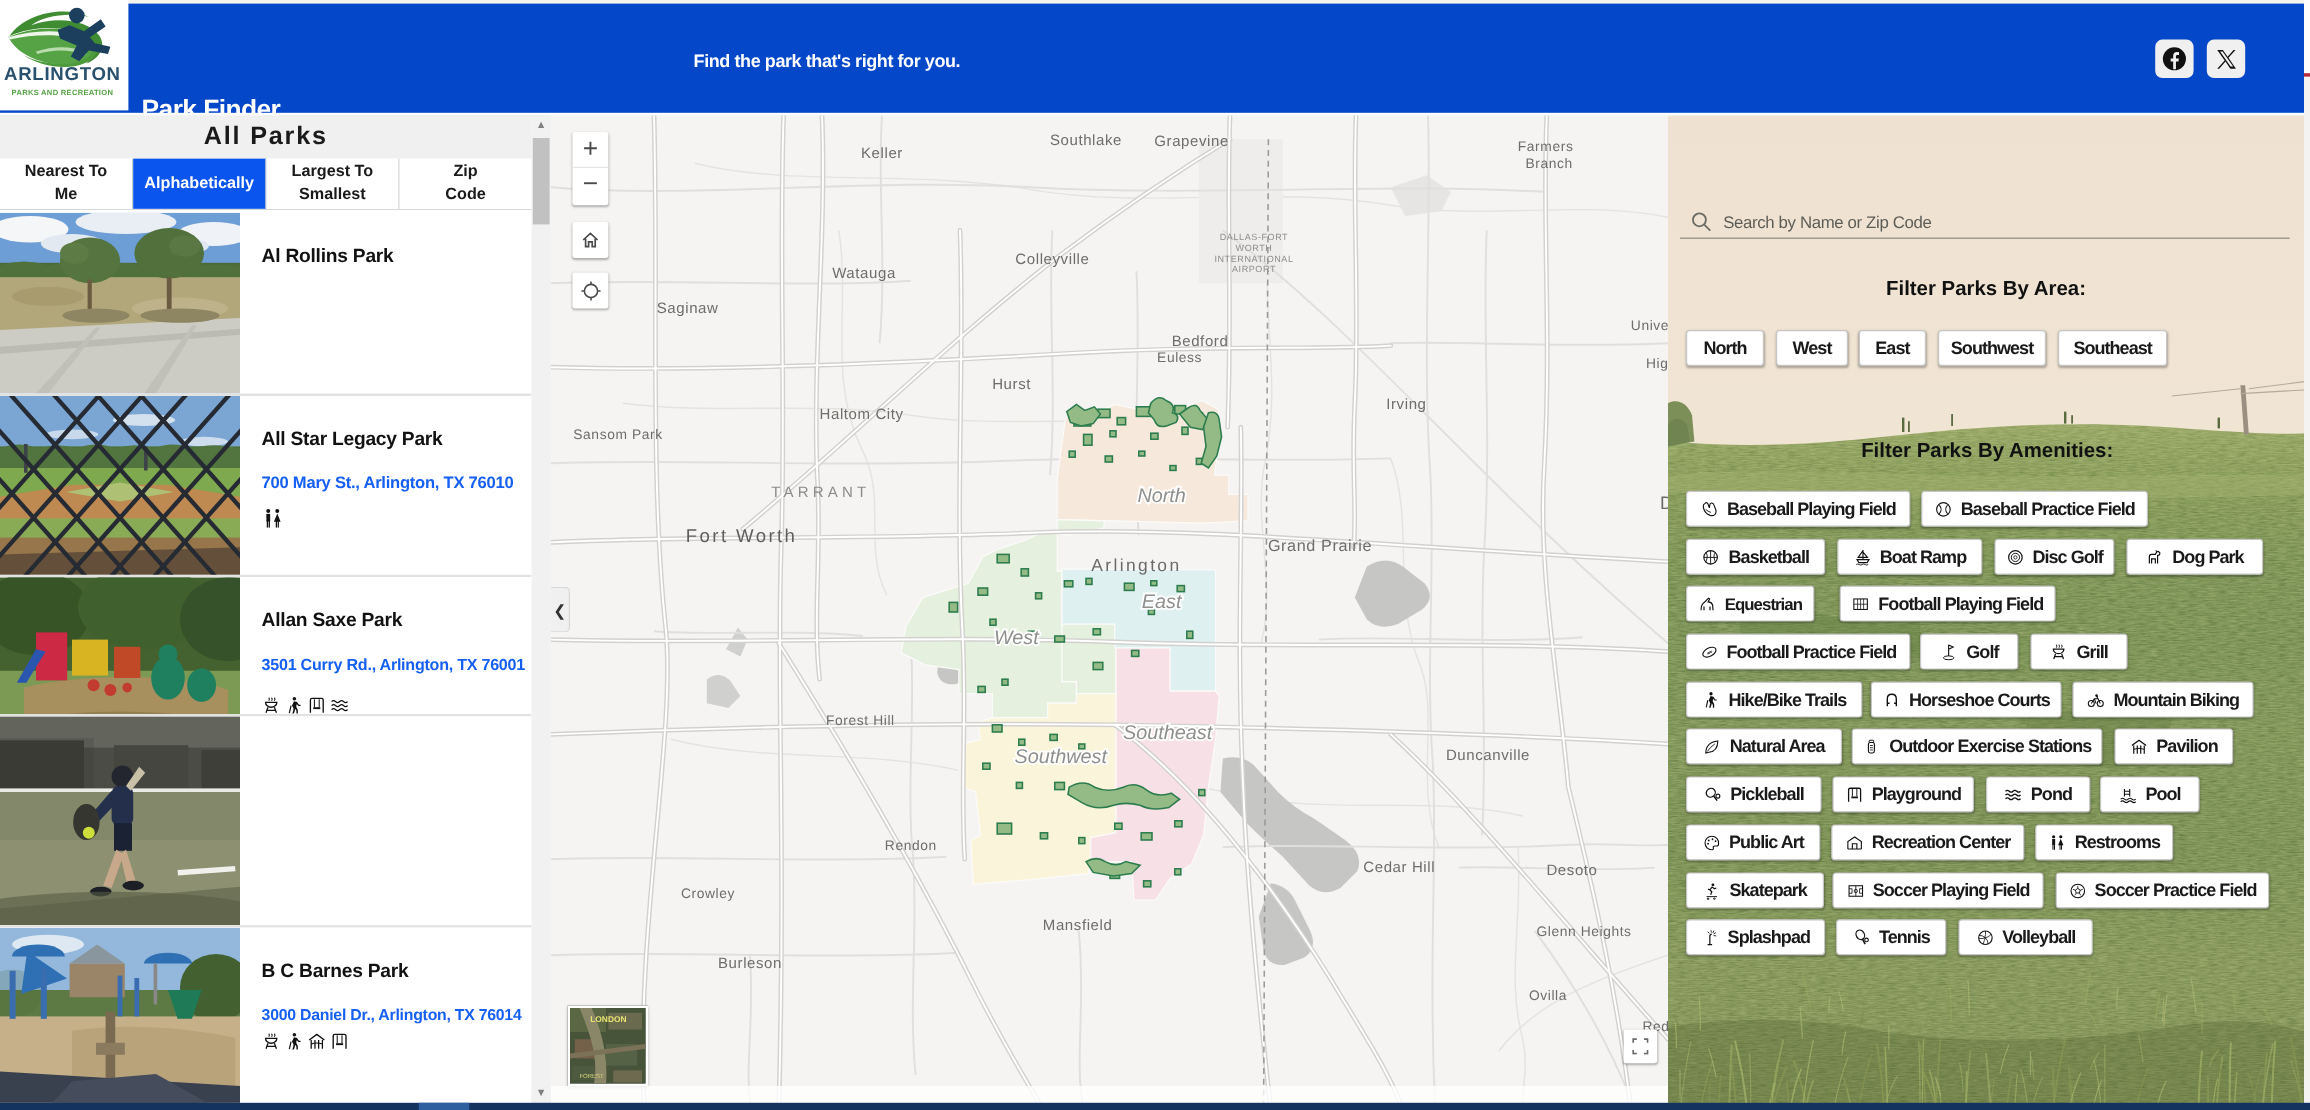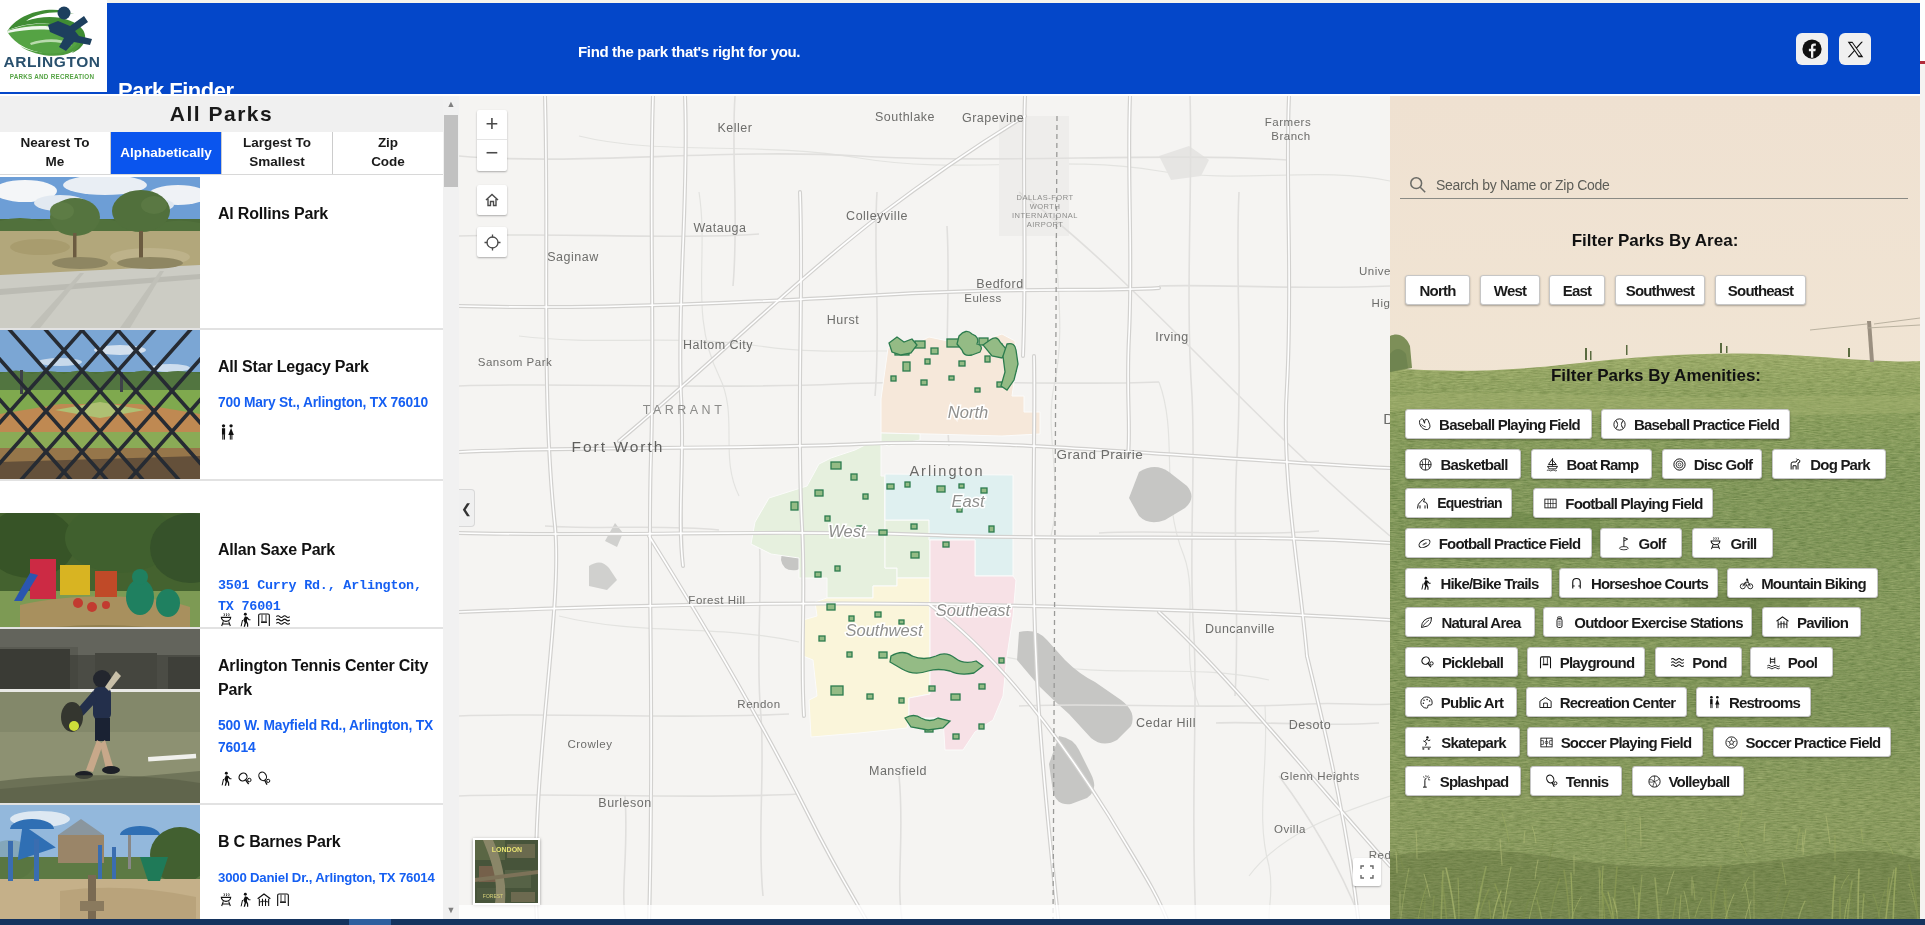--- a/index.html
+++ b/index.html
@@ -280,21 +280,21 @@
         <div class="cinfo">
           <div class="ctitle">All Star Legacy Park</div>
           <div class="caddr">700 Mary St., Arlington, TX 76010</div>
           <div class="cicons" style="top:93px;">
               <svg class="cic" width="19" height="19" viewBox="0 0 24 24">
                 <use href="#i-restroom"></use>
               </svg>
             </div>
         </div>
       </div>
-      <div class="card" style="height:116px;margin-top:32px;">
+      <div class="card" style="height:116px;">
         <div class="photo"><svg width="200" height="150" viewBox="0 0 200 150" preserveAspectRatio="none">
           <rect width="200" height="150" fill="#44622f"></rect>
           <ellipse cx="30" cy="30" rx="45" ry="35" fill="#375427"></ellipse>
               <ellipse cx="120" cy="25" rx="55" ry="35" fill="#40602e"></ellipse>
               <ellipse cx="190" cy="35" rx="40" ry="35" fill="#36522a"></ellipse>
           <rect x="0" y="78" width="200" height="72" fill="#7d9a54"></rect>
           <path d="M20 92 C70 80, 150 80, 190 94 L190 130 C130 122, 60 122, 20 130 Z" fill="#a8905e"></path>
           <rect x="0" y="118" width="200" height="32" fill="#5c7a3e"></rect>
           <path d="M15 120 C70 108, 150 110, 195 122 L195 150 L15 150 Z" fill="#93804f"></path>
           <rect x="30" y="46" width="26" height="40" fill="#cc2a44"></rect>
@@ -303,21 +303,21 @@
           <rect x="95" y="58" width="22" height="26" fill="#c04a28"></rect>
           <ellipse cx="140" cy="84" rx="14" ry="18" fill="#1f8060"></ellipse>
           <ellipse cx="168" cy="90" rx="12" ry="14" fill="#1f8060"></ellipse>
           <circle cx="140" cy="64" r="8" fill="#1f8060"></circle>
           <circle cx="78" cy="90" r="5" fill="#c23b30"></circle>
               <circle cx="92" cy="94" r="5" fill="#c23b30"></circle>
               <circle cx="106" cy="92" r="4" fill="#c23b30"></circle>
         </svg></div>
         <div class="cinfo">
           <div class="ctitle">Allan Saxe Park</div>
-          <div class="caddr" style="font-size:13.4px;font-family:Liberation Mono, monospace;">3501 Curry Rd., Arlington, TX 76001</div>
+          <div class="caddr" style="font-size:13.4px;">3501 Curry Rd., Arlington, TX 76001</div>
           <div class="cicons" style="top:99px;">
               <svg class="cic" width="16" height="16" viewBox="0 0 24 24">
                 <use href="#i-grill"></use>
               </svg>
               <svg class="cic" width="16" height="16" viewBox="0 0 24 24">
                 <use href="#i-hike"></use>
               </svg>
               <svg class="cic" width="16" height="16" viewBox="0 0 24 24">
                 <use href="#i-swing"></use>
               </svg>
@@ -348,35 +348,20 @@
             <path d="M109 62 L121 47 L116 42 L105 58 Z" fill="#c9c0a8"></path>
             <path d="M97 111 L86 141 L93 143 L103 115 Z" fill="#c8a88a"></path>
             <path d="M105 111 L113 137 L106 140 L100 115 Z" fill="#c8a88a"></path>
             <ellipse cx="84" cy="146" rx="9" ry="4" fill="#1c1f26"></ellipse>
             <ellipse cx="111" cy="141" rx="9" ry="4" fill="#1c1f26"></ellipse>
             <ellipse cx="72" cy="88" rx="11" ry="15" fill="#34362f"></ellipse>
             <circle cx="74" cy="97" r="5" fill="#cede3a"></circle>
           </g>
           <path d="M0 152 C60 144, 140 144, 200 154 L200 174 L0 174 Z" fill="#565b44" opacity="0.6"></path>
             </svg></div>
-        <div class="cinfo">
-          <div class="ctitle">Arlington Tennis Center City Park</div>
-          <div class="caddr">500 W. Mayfield Rd., Arlington, TX 76014</div>
-          <div class="cicons" style="top:142px;">
-              <svg class="cic" width="16" height="16" viewBox="0 0 24 24">
-                <use href="#i-hike"></use>
-              </svg>
-              <svg class="cic" width="16" height="16" viewBox="0 0 24 24">
-                <use href="#i-pickle"></use>
-              </svg>
-              <svg class="cic" width="16" height="16" viewBox="0 0 24 24">
-                <use href="#i-tennis"></use>
-              </svg>
-            </div>
-        </div>
       </div>
       <div class="card" style="height:150px; border-bottom:none;">
         <div class="photo"><svg width="200" height="150" viewBox="0 0 200 150" preserveAspectRatio="none">
           <rect width="200" height="150" fill="#93b8dc"></rect>
           <ellipse cx="40" cy="14" rx="30" ry="8" fill="#dde8f2"></ellipse>
           <rect x="0" y="52" width="200" height="26" fill="#5d7a44"></rect>
           <ellipse cx="180" cy="50" rx="30" ry="28" fill="#426030"></ellipse>
           <ellipse cx="10" cy="55" rx="25" ry="20" fill="#48683434"></ellipse>
           <rect x="0" y="74" width="200" height="76" fill="#c5b089"></rect>
           <path d="M58 30 L104 30 L81 14 Z" fill="#8a969e"></path>

